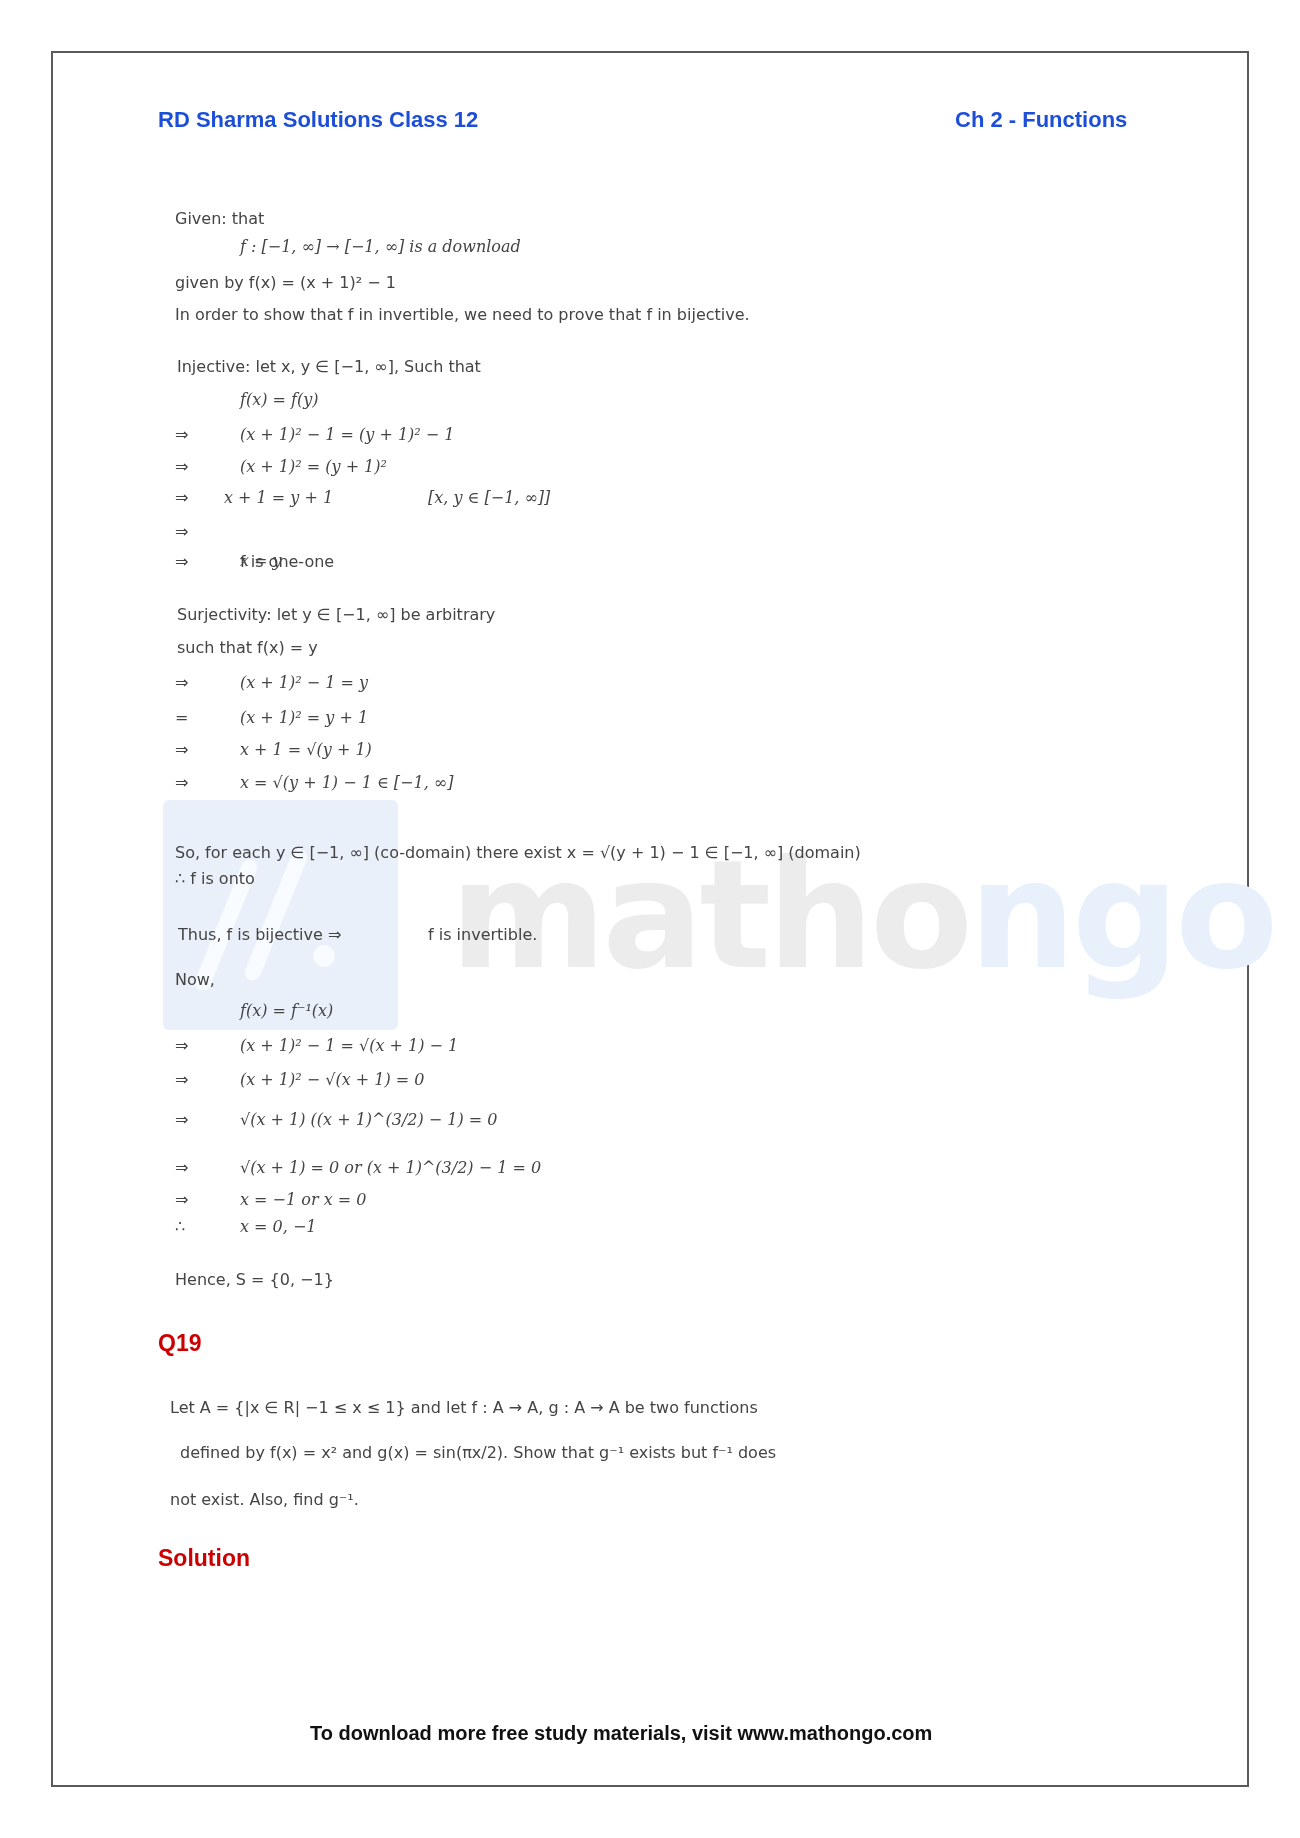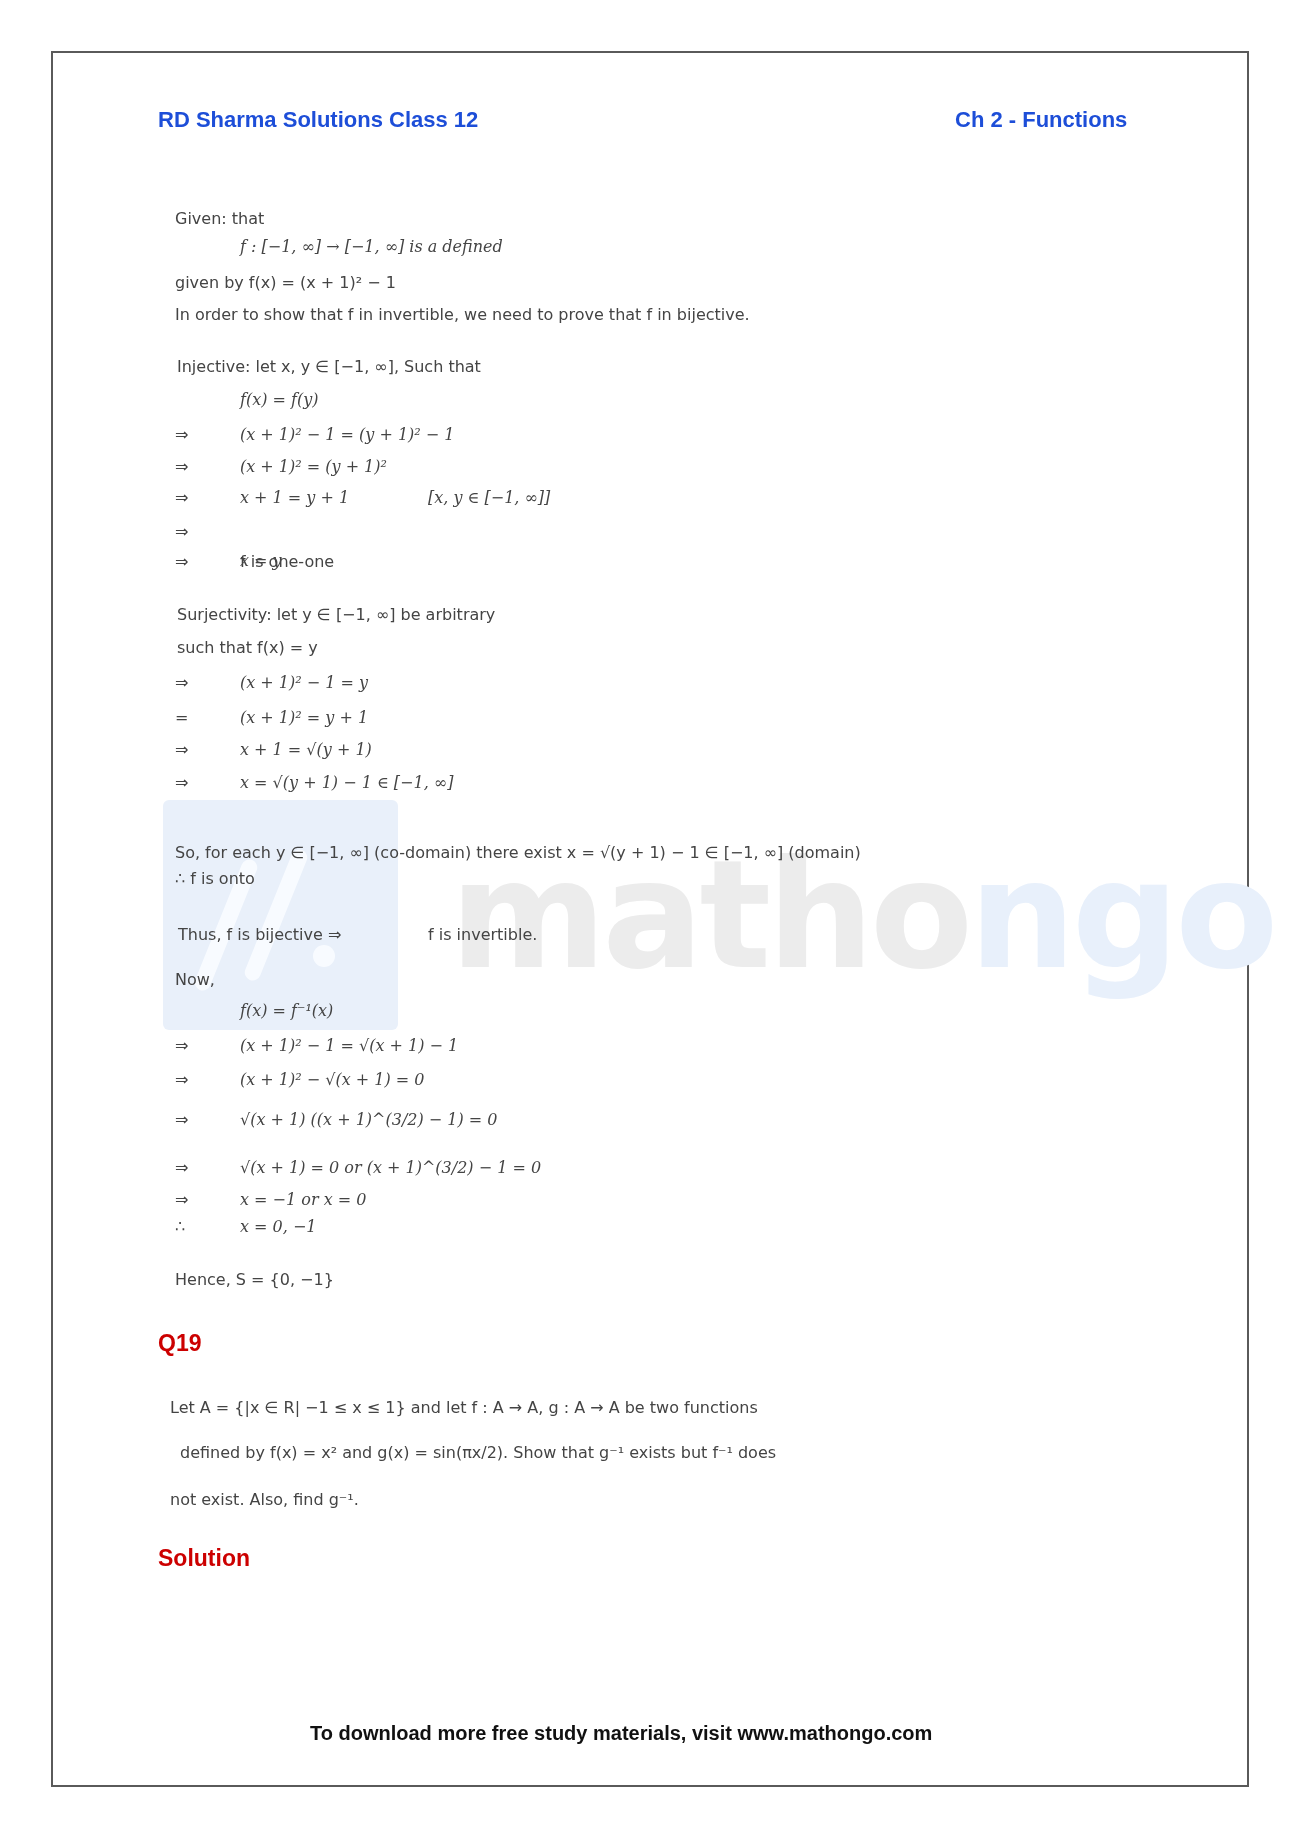--- a/index.html
+++ b/index.html
@@ -28,35 +28,35 @@
 <div class="hdr hdr-right">Ch 2 - Functions</div>
 
 <div class="wm-box">
   <div class="wm-slash" style="left:55px; top:55px;"></div>
   <div class="wm-slash" style="left:105px; top:45px;"></div>
   <div class="wm-dot" style="left:150px; top:145px;"></div>
 </div>
 <div class="wm-text"><span>matho</span><span class="go">ngo</span></div>
 
 <div class="line" style="left:175px; top:209px;">Given: that</div>
-<div class="line math" style="left:240px; top:237px;">f : [−1, ∞] → [−1, ∞]  is a defined</div>
+<div class="line math" style="left:240px; top:237px;">f : [−1, ∞] → [−1, ∞]  is a download</div>
 <div class="line" style="left:175px; top:273px;">given by f(x) = (x + 1)² − 1</div>
 <div class="line" style="left:175px; top:305px;">In order to show that f in invertible, we need to prove that f in bijective.</div>
 
 <div class="line" style="left:177px; top:357px;">Injective:  let x, y ∈ [−1, ∞], Such that</div>
 <div class="line math" style="left:240px; top:390px;">f(x) = f(y)</div>
 
 <div class="arrow" style="top:425px;">⇒</div>
 <div class="line math" style="left:240px; top:425px;">(x + 1)² − 1 = (y + 1)² − 1</div>
 
 <div class="arrow" style="top:457px;">⇒</div>
 <div class="line math" style="left:240px; top:457px;">(x + 1)² = (y + 1)²</div>
 
 <div class="arrow" style="top:488px;">⇒</div>
-<div class="line math" style="left:240px; top:488px;">x + 1 = y + 1</div>
+<div class="line math" style="left:224px; top:488px;">x + 1 = y + 1</div>
 <div class="line math" style="left:428px; top:488px;text-align:right;">[x, y ∈ [−1, ∞]]</div>
 
 <div class="arrow" style="top:522px;">⇒</div>
 <div class="line math" style="left:240px; top:522px;margin-top:29px;">x = y</div>
 
 <div class="arrow" style="top:552px;">⇒</div>
 <div class="line" style="left:240px; top:552px;">f is one-one</div>
 
 <div class="line" style="left:177px; top:605px;">Surjectivity: let y ∈ [−1, ∞] be arbitrary</div>
 <div class="line" style="left:177px; top:638px;">such that f(x) = y</div>

